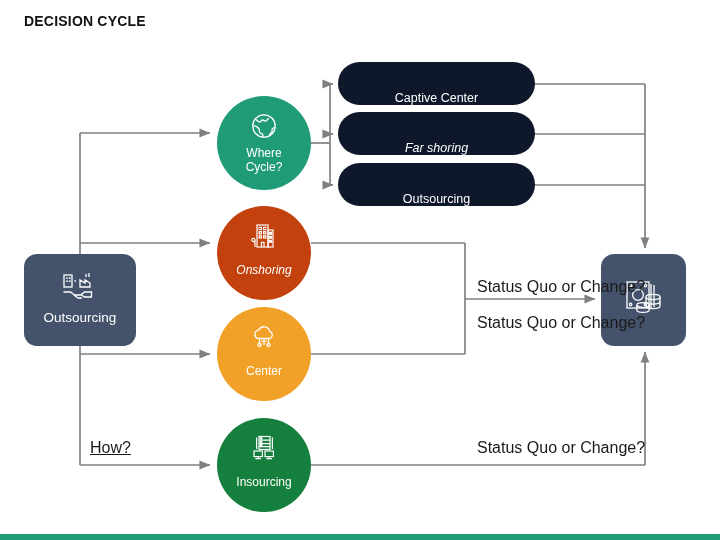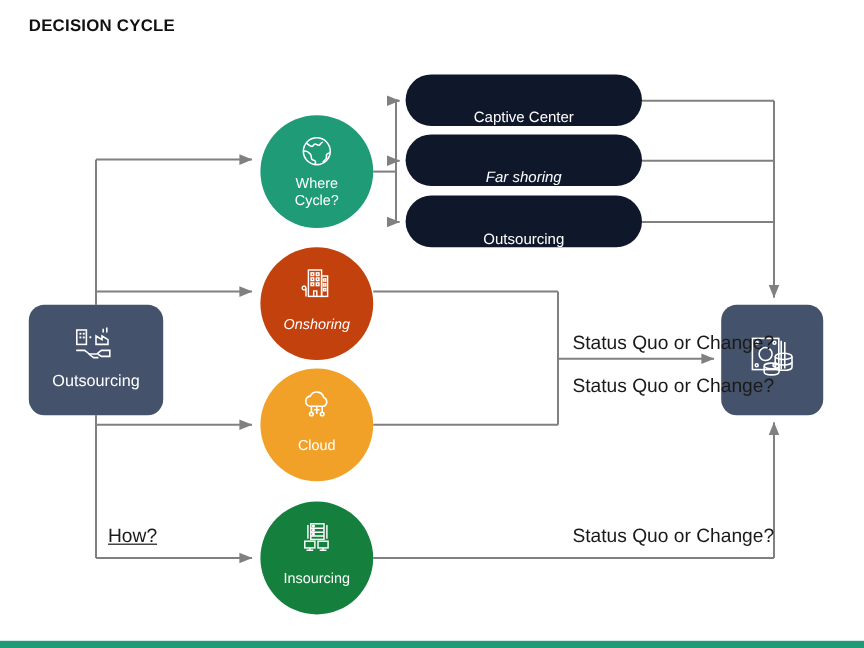--- a/index.html
+++ b/index.html
@@ -260,21 +260,21 @@
 <div class="circle" id="circle-cloud">
   <div class="box-icon">
     <svg width="30" height="30" viewBox="0 0 30 30" fill="none" stroke="#ffffff" stroke-width="1.3">
       <path d="M9 16.5 a4.3,4.3 0 0,1 0.6,-8.4 a6,6 0 0,1 11.2,1.2 a3.9,3.9 0 0,1 0.2,7.2 z"></path>
       <path d="M10.5 17 v4.5 M15 17 v6 M19.5 17 v4.5"></path>
       <circle cx="10.5" cy="23" r="1.5"></circle>
       <circle cx="19.5" cy="23" r="1.5"></circle>
       <path d="M12.6 19.4 l2.4,0 M15 19.4 l2.4,0"></path>
     </svg>
   </div>
-  <div class="node-label circle-text">Cloud</div>
+  <div class="node-label circle-text">Center</div>
 </div>
 
 <div class="circle" id="circle-insourcing">
   <div class="box-icon">
     <svg width="30" height="30" viewBox="0 0 30 30" fill="none" stroke="#ffffff" stroke-width="1.2">
       <rect x="10" y="3.5" width="11" height="13"></rect>
       <path d="M10 7.2 h11 M10 10.6 h11 M10 13.6 h11"></path>
       <circle cx="12.2" cy="5.4" r="0.7"></circle>
       <circle cx="12.2" cy="8.9" r="0.7"></circle>
       <circle cx="12.2" cy="12.2" r="0.7"></circle>

